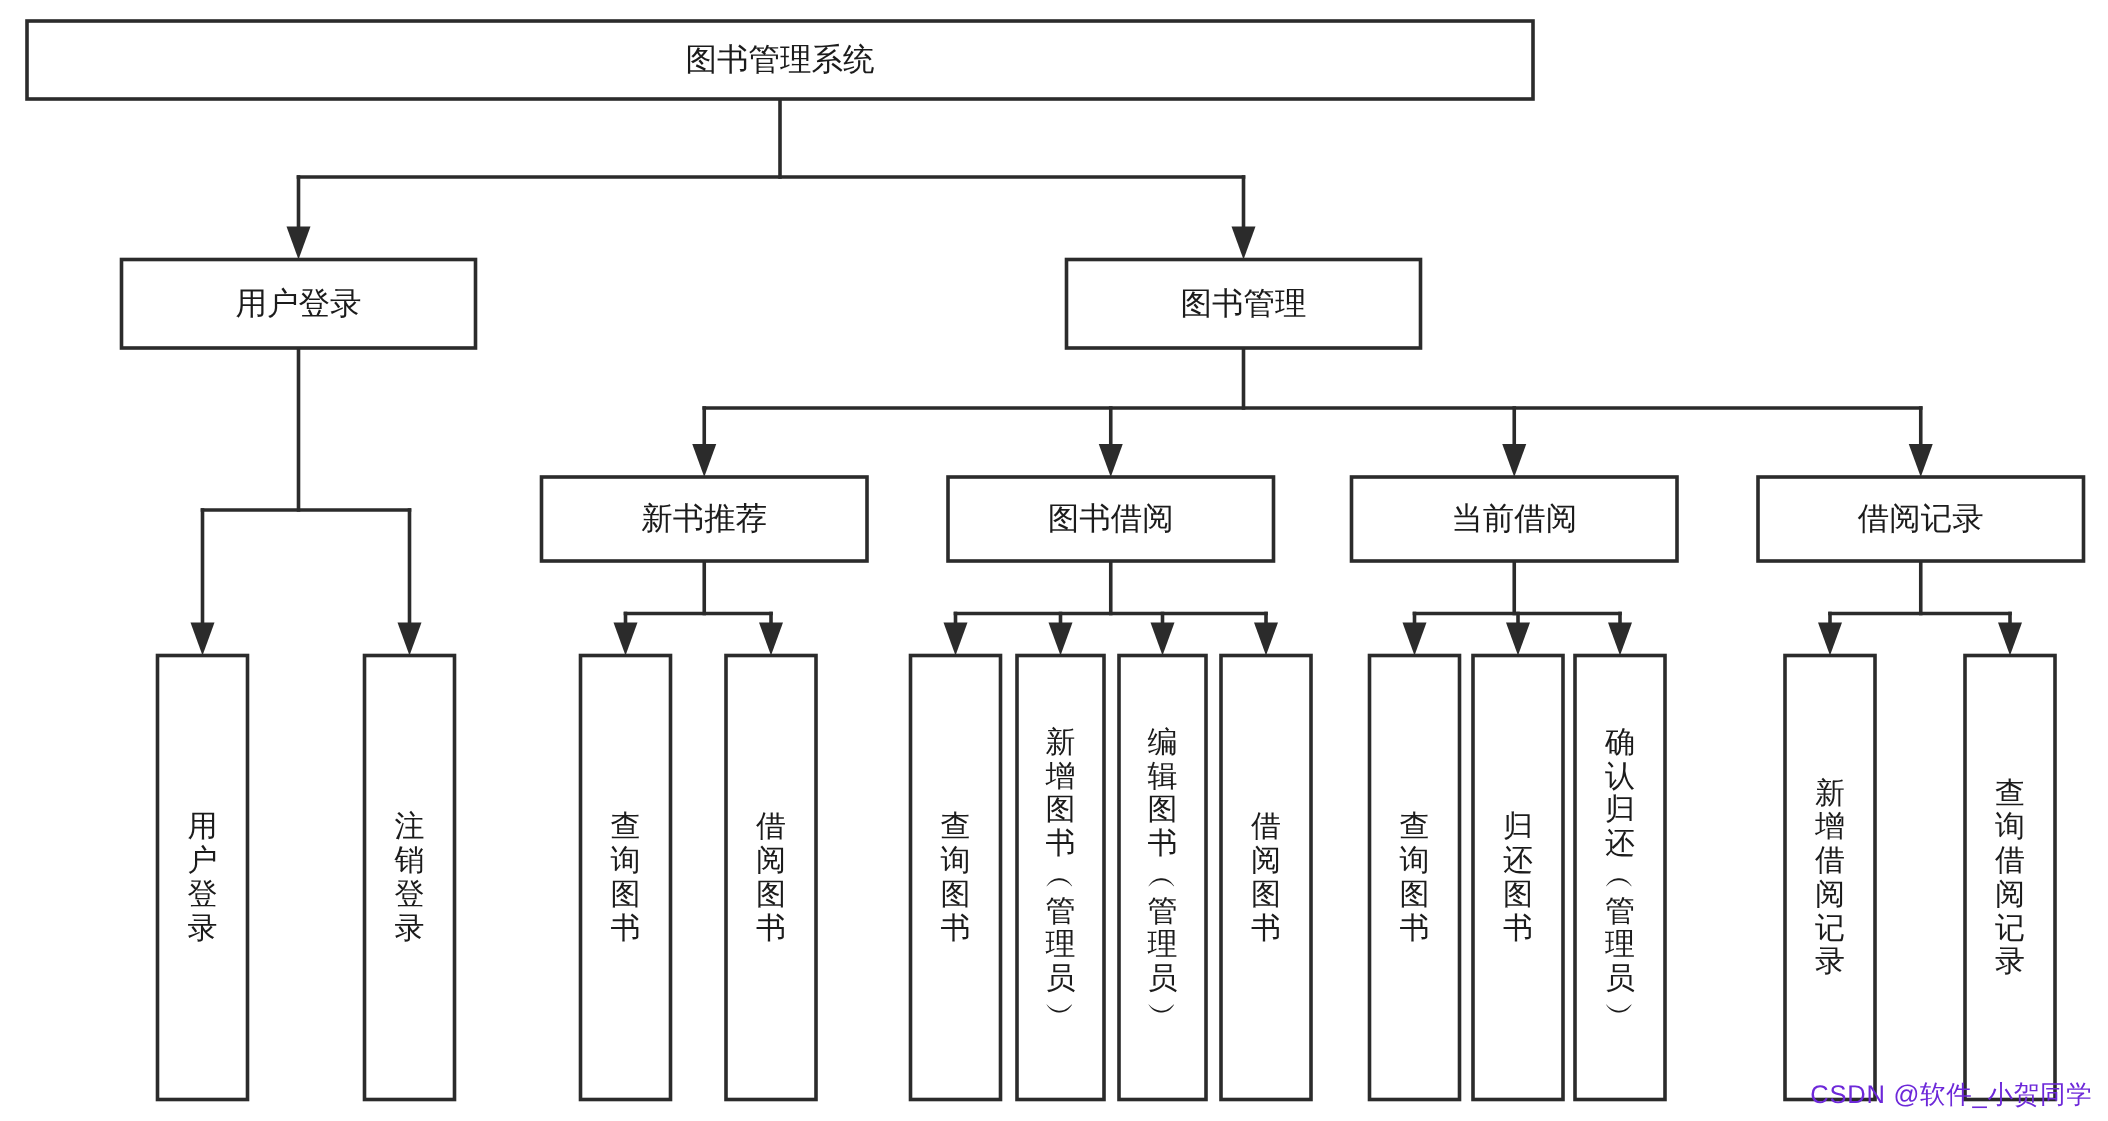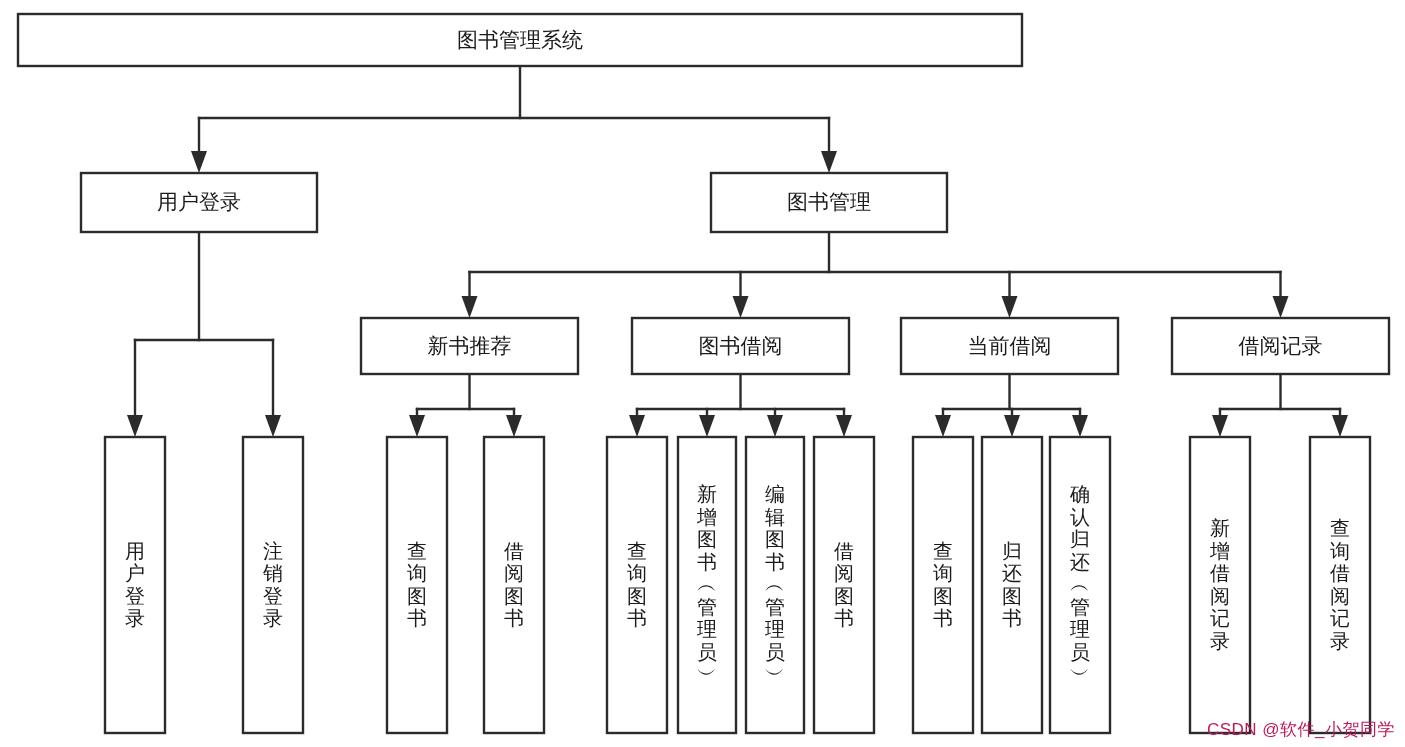--- a/index.html
+++ b/index.html
@@ -52,21 +52,21 @@
     font-size: 20px;
     fill: #1b1b1b;
     text-anchor: middle;
   }
   .watermark {
     position: absolute;
     right: 10px;
     bottom: 6px;
     font-family: "Liberation Sans", "DejaVu Sans", sans-serif;
     font-size: 17px;
-    color: #be185d;
+    color: #6d28d9;
     white-space: nowrap;
     letter-spacing: 0.5px;
     pointer-events: none;
   }
 </style>
 </head>
 <body>
 
 <div id="diagram-root">
   <svg class="diagram-canvas" viewBox="0 0 1405 747">

